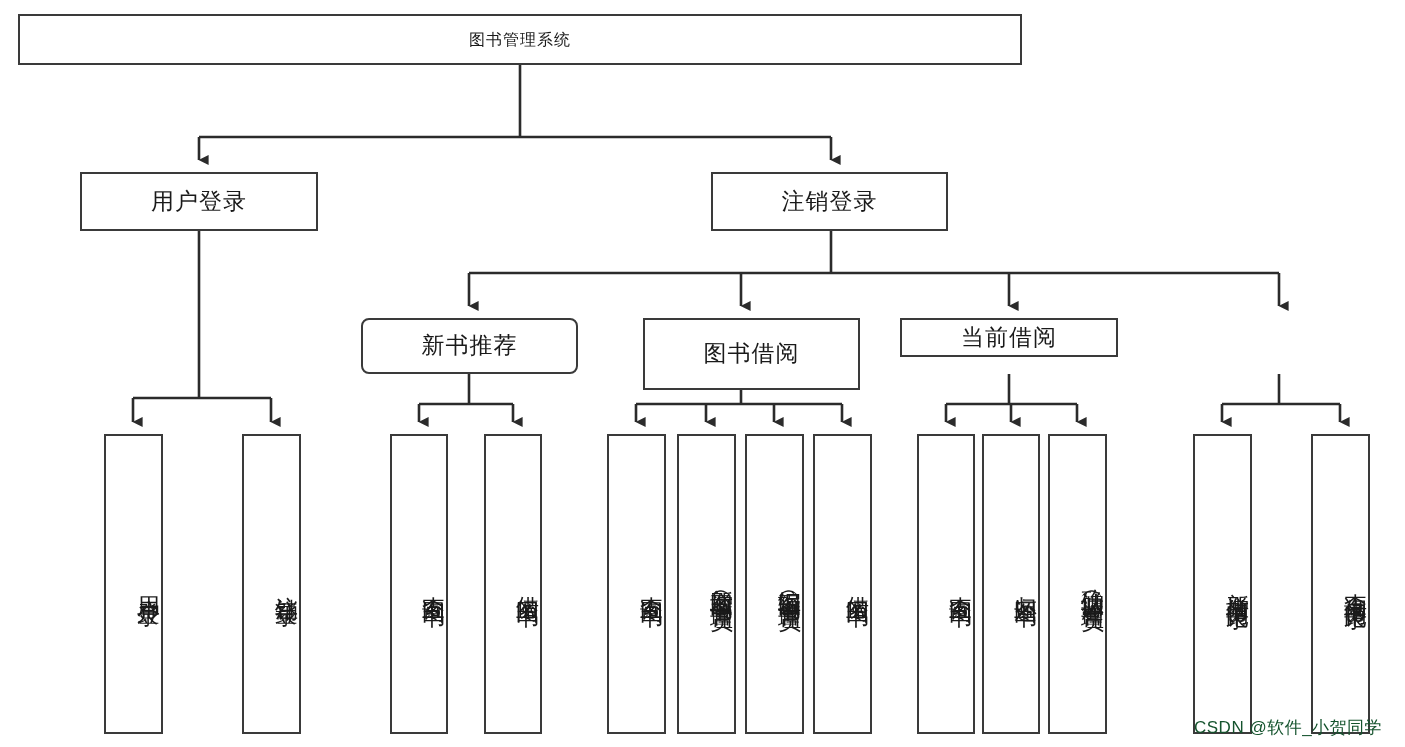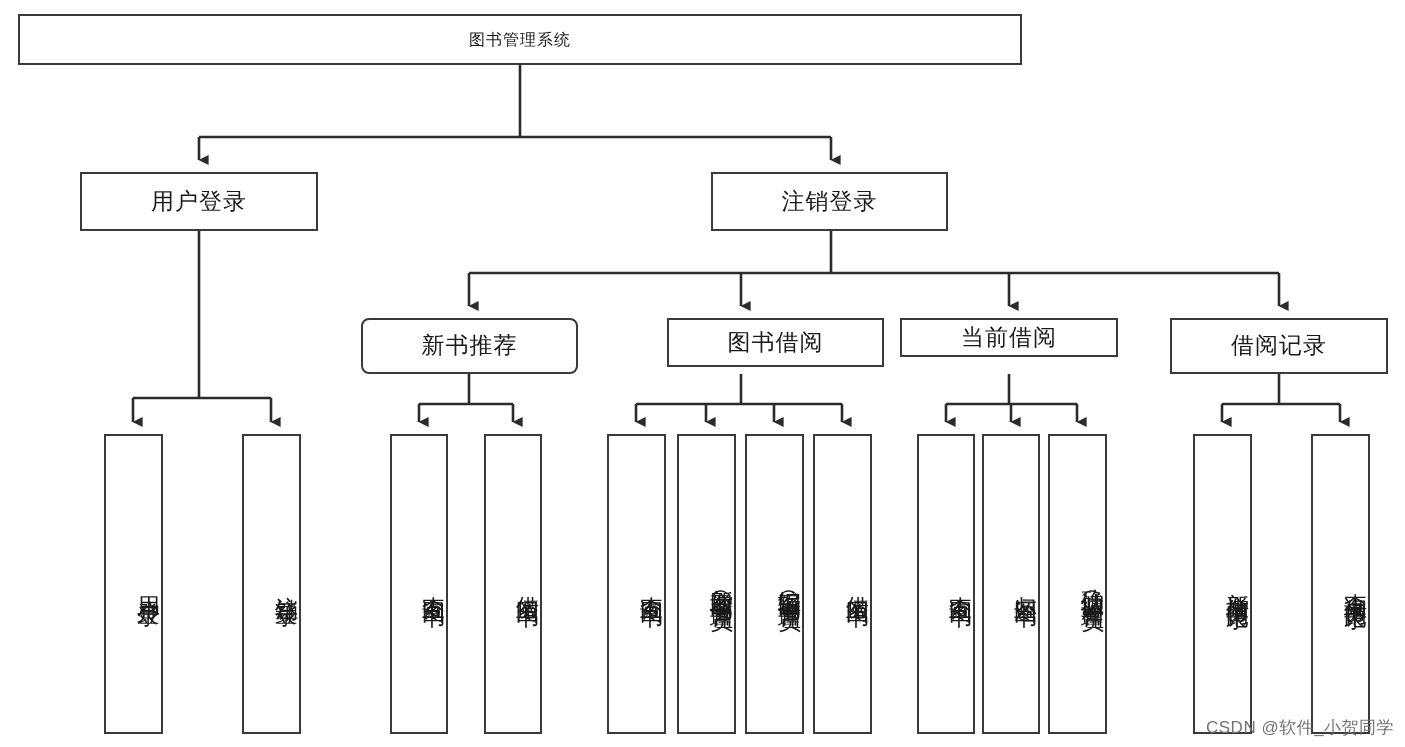--- a/index.html
+++ b/index.html
@@ -52,25 +52,24 @@
     justify-content: center;
   }
   .node.v .vtext {
     writing-mode: vertical-rl;
     text-orientation: upright;
     white-space: nowrap;
   }
   .watermark {
     position: absolute;
     font-size: 17px;
-    color: #737373;
+    color: #14532d;
     letter-spacing: 0.5px;
     white-space: nowrap;
     user-select: none;
-    padding-left: 12px;
   }
 </style>
 </head>
 <body>
 
 <div id="canvas">
 
   <svg id="edges" viewBox="0 0 1405 747" xmlns="http://www.w3.org/2000/svg">
     <defs>
       <marker id="arrow" viewBox="0 0 12 12" refX="5.5" refY="10.5" markerWidth="11" markerHeight="11" orient="auto-start-reverse" markerUnits="userSpaceOnUse">
@@ -120,23 +119,22 @@
       <path d="M 1340 404 L 1340 422" marker-end="url(#arrow)"></path>
     </g>
   </svg>
 
   <div class="node h root" style="left:18px; top:14px; width:1004px; height:51px;">图书管理系统</div>
 
   <div class="node h" style="left:80px; top:172px; width:238px; height:59px;">用户登录</div>
   <div class="node h" style="left:711px; top:172px; width:237px; height:59px;">注销登录</div>
 
   <div class="node h" style="left:361px; top:318px; width:217px; height:56px;border-radius:8px;">新书推荐</div>
-  <div class="node h" style="left:667px; top:318px; width:217px; height:49px;">图书借阅</div>
+  <div class="node h" style="left:643px; top:318px; width:217px; height:72px;">图书借阅</div>
   <div class="node h" style="left:900px; top:318px; width:218px; height:39px;">当前借阅</div>
-  <div class="node h" style="left:1170px; top:318px; width:218px; height:56px;">借阅记录</div>
 
   <div class="node v" style="left:104px; top:434px; width:59px; height:300px;">
     <span class="vtext">用户登录</span>
   </div>
   <div class="node v" style="left:242px; top:434px; width:59px; height:300px;">
     <span class="vtext">注销登录</span>
   </div>
 
   <div class="node v" style="left:390px; top:434px; width:58px; height:300px;">
     <span class="vtext">查询图书</span>

